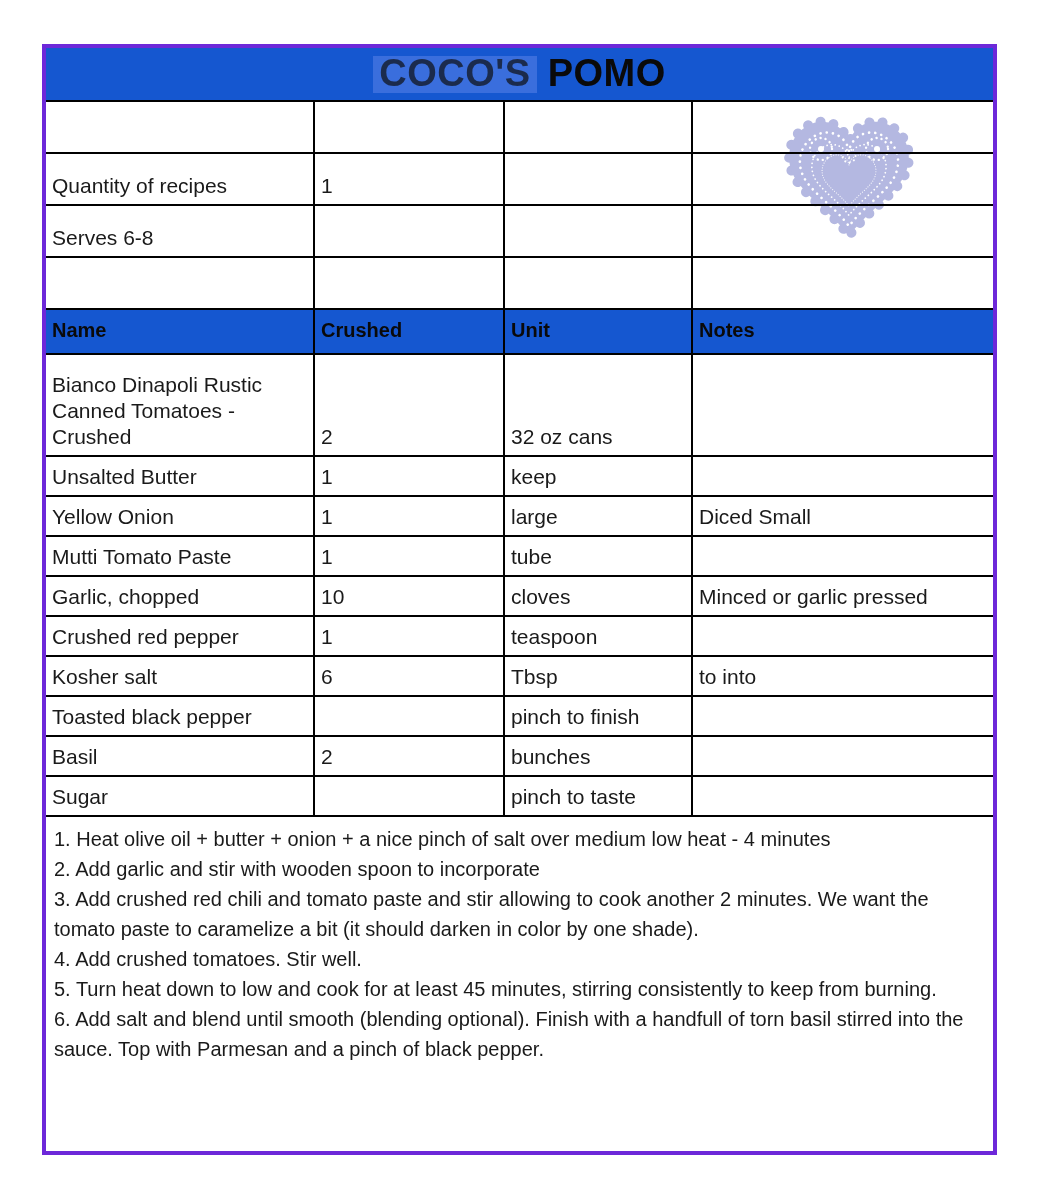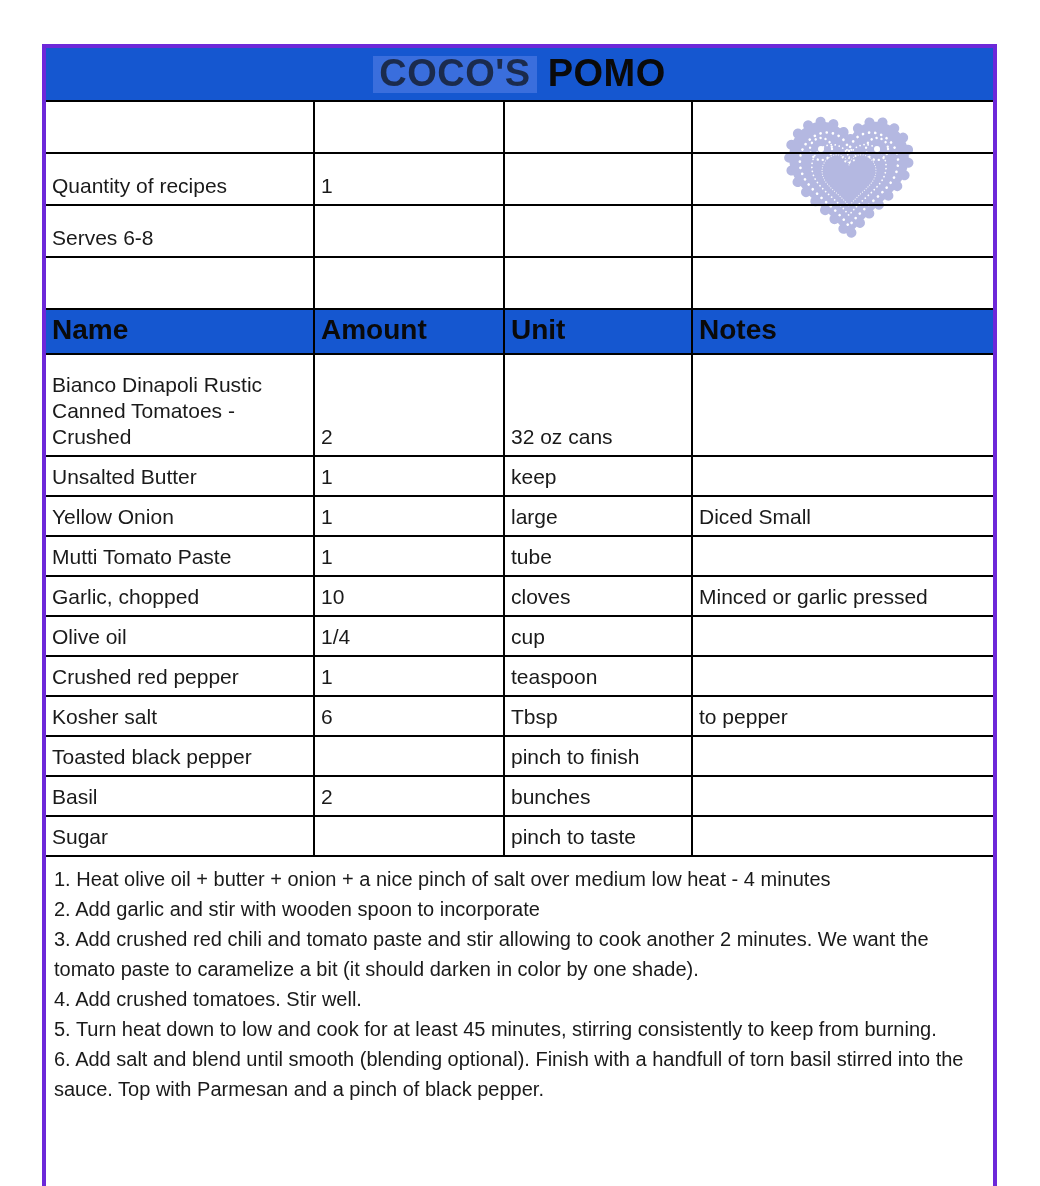--- a/index.html
+++ b/index.html
@@ -65,21 +65,21 @@
     display: inline-block;
     padding: 4px 6px 7px 6px;
   }
   tr.meta-row td { height: 52px; }
   tr.meta-row:first-of-type td { height: 42px; }
   td.num { text-align: right; }
   tr.cols-row th {
     background: #1557d0;
     color: #0a0a0a;
     font-weight: bold;
-    font-size: 28px;
+    font-size: 20px;
     height: 45px;
     vertical-align: middle;
   }
   tr.ing-row td { height: 40px; }
   tr.ing-row.tall td { height: 102px; margin-top: 25px; }
   tr.instr-row td {
     height: 337px;
     vertical-align: top;
     padding: 7px 10px 6px 8px;
     font-size: 20px;
@@ -143,21 +143,21 @@
     </tr>
     <tr class="meta-row">
       <td></td>
       <td class="num"></td>
       <td></td>
       <td></td>
     </tr>
 
     <tr class="cols-row">
       <th>Name</th>
-      <th>Amount</th>
+      <th>Crushed</th>
       <th>Unit</th>
       <th>Notes</th>
     </tr>
 
     <tr class="ing-row tall">
       <td>Bianco Dinapoli Rustic Canned Tomatoes - Crushed</td>
       <td class="num">2</td>
       <td>32 oz cans</td>
       <td></td>
     </tr>
@@ -179,36 +179,30 @@
       <td>tube</td>
       <td></td>
     </tr>
     <tr class="ing-row">
       <td>Garlic, chopped</td>
       <td class="num">10</td>
       <td>cloves</td>
       <td>Minced or garlic pressed</td>
     </tr>
     <tr class="ing-row">
-      <td>Olive oil</td>
-      <td class="num">1/4</td>
-      <td>cup</td>
-      <td></td>
-    </tr>
-    <tr class="ing-row">
       <td>Crushed red pepper</td>
       <td class="num">1</td>
       <td>teaspoon</td>
       <td></td>
     </tr>
     <tr class="ing-row">
       <td>Kosher salt</td>
       <td class="num">6</td>
       <td>Tbsp</td>
-      <td>to pepper</td>
+      <td>to into</td>
     </tr>
     <tr class="ing-row">
       <td>Toasted black pepper</td>
       <td class="num"></td>
       <td>pinch to finish</td>
       <td></td>
     </tr>
     <tr class="ing-row">
       <td>Basil</td>
       <td class="num">2</td>

